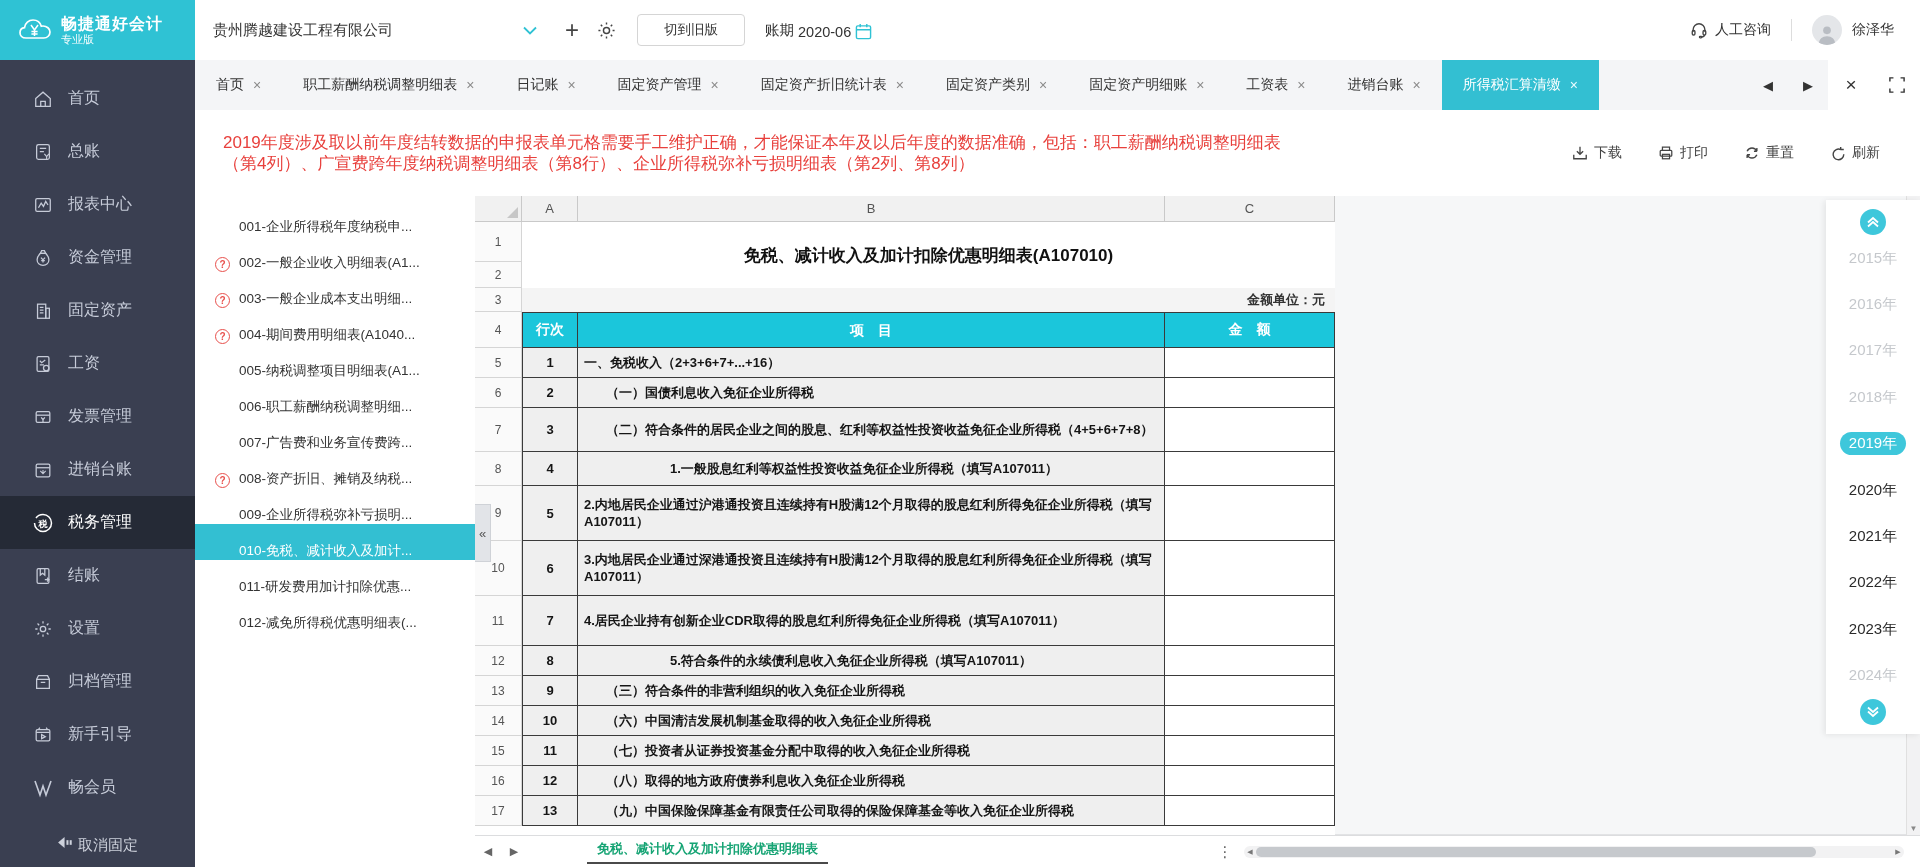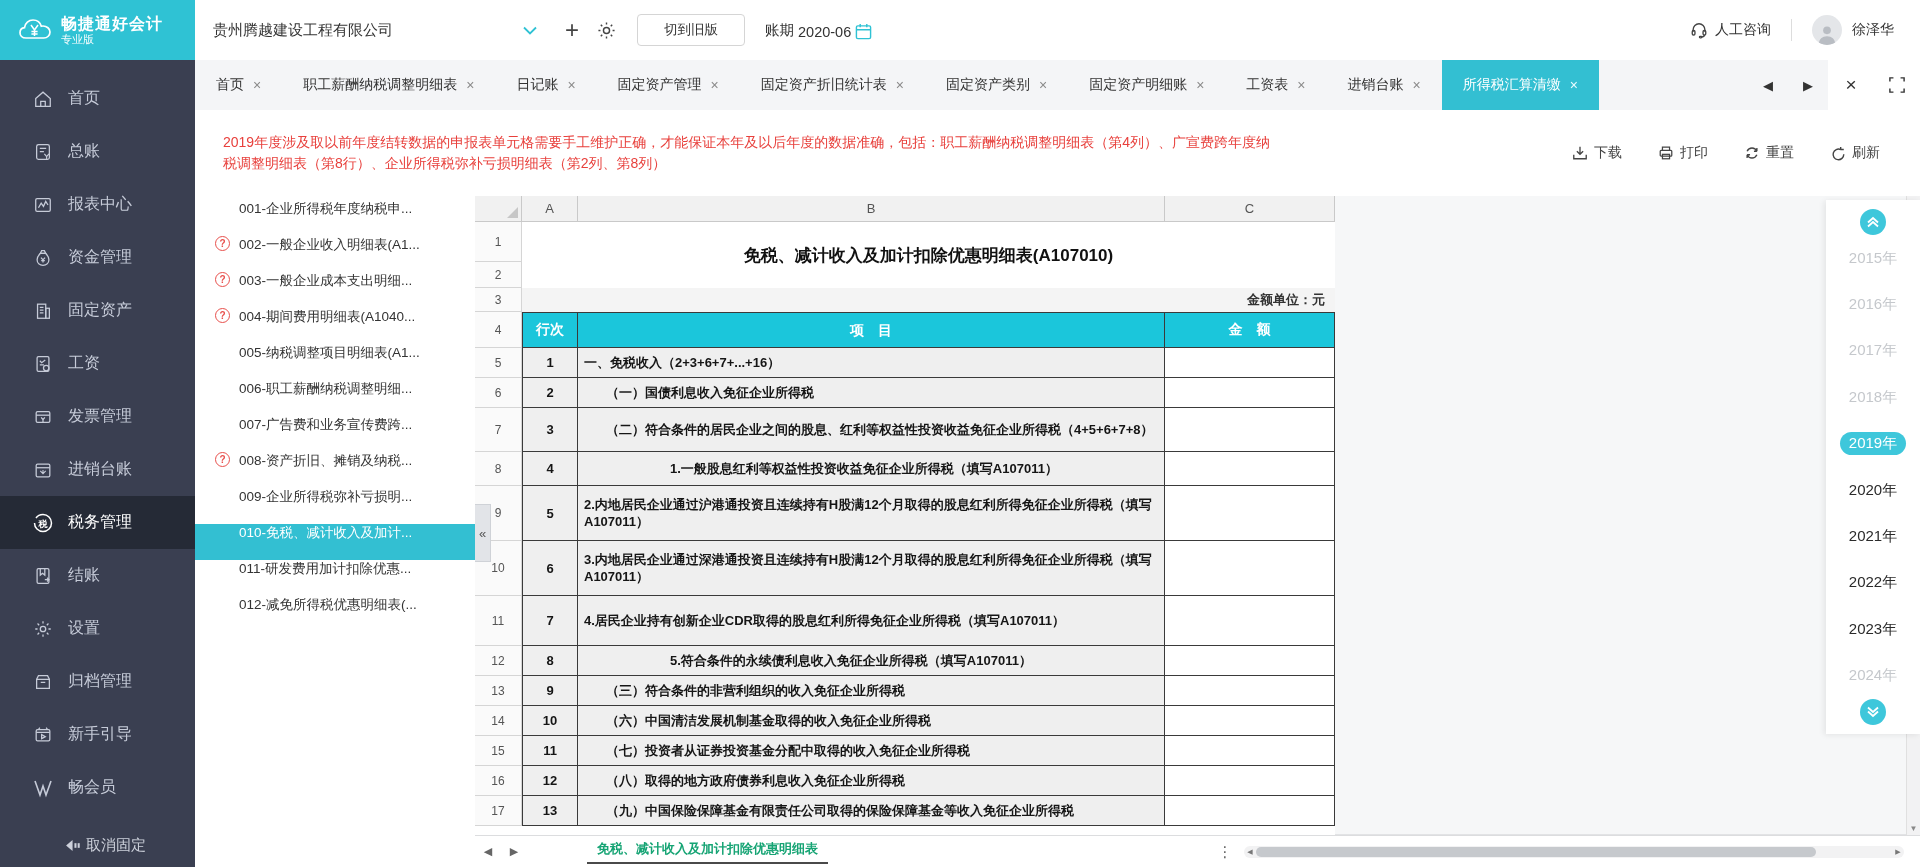--- a/index.html
+++ b/index.html
@@ -23,45 +23,45 @@
   .vdiv { width:1px; height:22px; background:#ddd; margin:0 20px; }
   .avatar { width:30px; height:30px; border-radius:50%; background:#e4e6e9; display:flex; align-items:flex-end; justify-content:center; overflow:hidden; margin-right:10px; }
   .username { font-size:14px; margin-right:26px;font-family:Liberation Serif, serif; }
 
   
   .body { flex:1; display:flex; min-height:0; }
   .sidebar { width:195px; background:#3A3F51; display:flex; flex-direction:column; padding-top:12px; flex-shrink:0; position:relative; }
   .side-item { height:53px; display:flex; align-items:center; gap:14px; padding-left:32px; color:#C6CBD8; font-size:16px; cursor:pointer; }
   .side-item .si-ico { width:22px; display:flex; justify-content:center; }
   .side-item.active { background:#252A36; color:#fff; }
-  .unpin { position:absolute; bottom:12px; left:8px; width:100%; display:flex; align-items:center; justify-content:center; gap:4px; color:#CDD1DB; font-size:15px; cursor:pointer; }
+  .unpin { position:absolute; bottom:12px; left:0; width:100%; display:flex; justify-content:center; gap:4px; color:#CDD1DB; font-size:15px; cursor:pointer; }
 
   .main { flex:1; display:flex; flex-direction:column; min-width:0; }
 
   
   .tabbar { height:50px; background:#F4F5F7; display:flex; align-items:stretch; flex-shrink:0; }
   .tab { display:flex; align-items:center; padding:0 21px; font-size:14px; color:#333; cursor:pointer; white-space:nowrap; }
   .tab .x { margin-left:9px; color:#8a8a8a; font-size:14px; }
   .tab.active { background:#33BFD2; color:#fff; }
   .tab.active .x { color:#eafcff; }
   .tab-ctrl { display:flex; align-items:center; margin-left:auto; }
   .tc-btn { width:40px; height:50px; display:flex; align-items:center; justify-content:center; color:#333; font-size:13px; cursor:pointer; }
   .tc-btn.white { background:#fff; width:46px; font-size:19px; }
 
   
   .toolbar { height:86px; background:#fff; display:flex; align-items:center; flex-shrink:0; }
-  .warning { width:1060px; margin-left:28px; font-size:14px; line-height:21px; color:#E8403C; }
+  .warning { width:1060px; margin-left:28px; font-size:17px; line-height:21px; color:#E8403C; }
   .actions { margin-left:auto; margin-right:40px; display:flex; gap:36px; }
   .act { display:flex; align-items:center; gap:6px; font-size:14px; color:#444; cursor:pointer; }
 
   
   .content { flex:1; display:flex; min-height:0; position:relative; background:#EAECEF; }
 
   .report-list { width:280px; background:#fff; padding-top:4px; flex-shrink:0; overflow:hidden; }
-  .rl-item { height:36px; display:flex; align-items:flex-start; padding-left:44px; font-size:13.5px; color:#333; cursor:pointer; position:relative; white-space:nowrap; }
+  .rl-item { height:36px; display:flex; align-items:flex-end; padding-left:44px; font-size:13.5px; color:#333; cursor:pointer; position:relative; white-space:nowrap; }
   .rl-item .q { position:absolute; left:20px; width:15px; height:15px; border:1.4px solid #E8504C; border-radius:50%; color:#E8504C; font-size:10px; font-weight:bold; display:flex; align-items:center; justify-content:center; }
   .rl-item.selected { background:#33BFD2; color:#fff; }
 
   .collapse-handle { position:absolute; left:280px; top:308px; width:16px; height:58px; background:#E2E4E8; border:1px solid #cfd2d7; border-left:none; color:#555; font-size:13px; display:flex; align-items:center; justify-content:center; cursor:pointer; z-index:5; }
 
   
   .sheet { flex:1; display:flex; flex-direction:column; min-width:0; background:#F6F7F8; }
   .sheet-main { flex:1; display:flex; min-height:0; }
   .grid { width:860px; flex-shrink:0; display:flex; flex-direction:column; background:#fff; }
   .col-strip { display:flex; height:26px; flex-shrink:0; }

